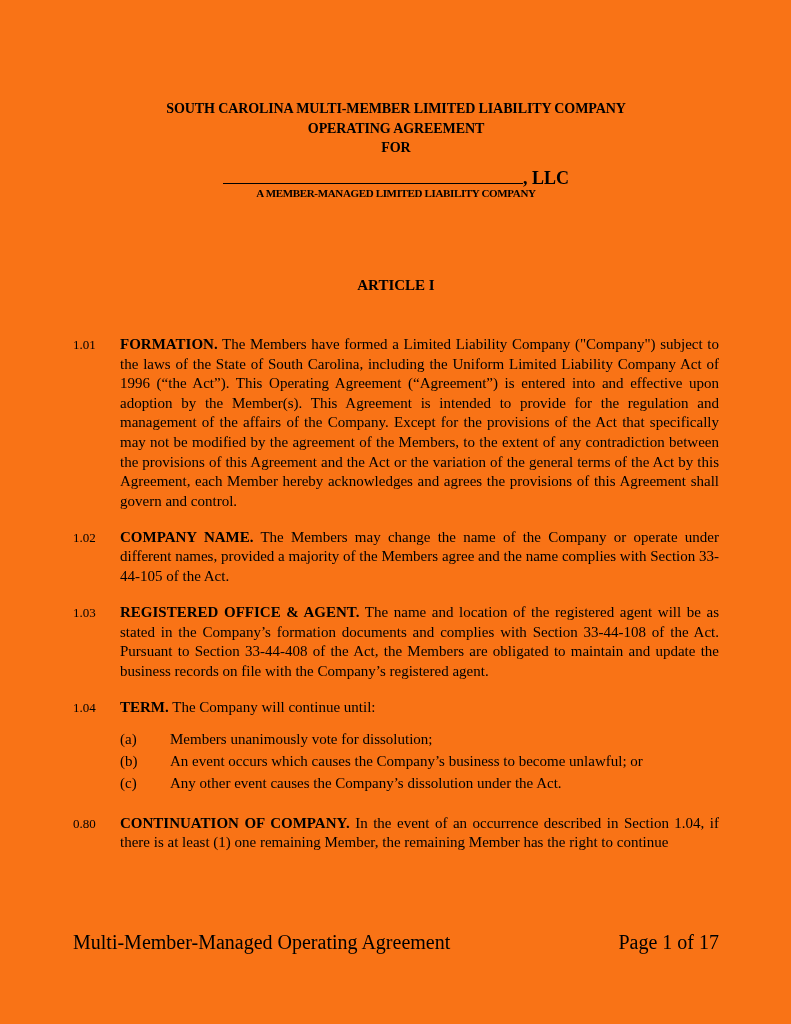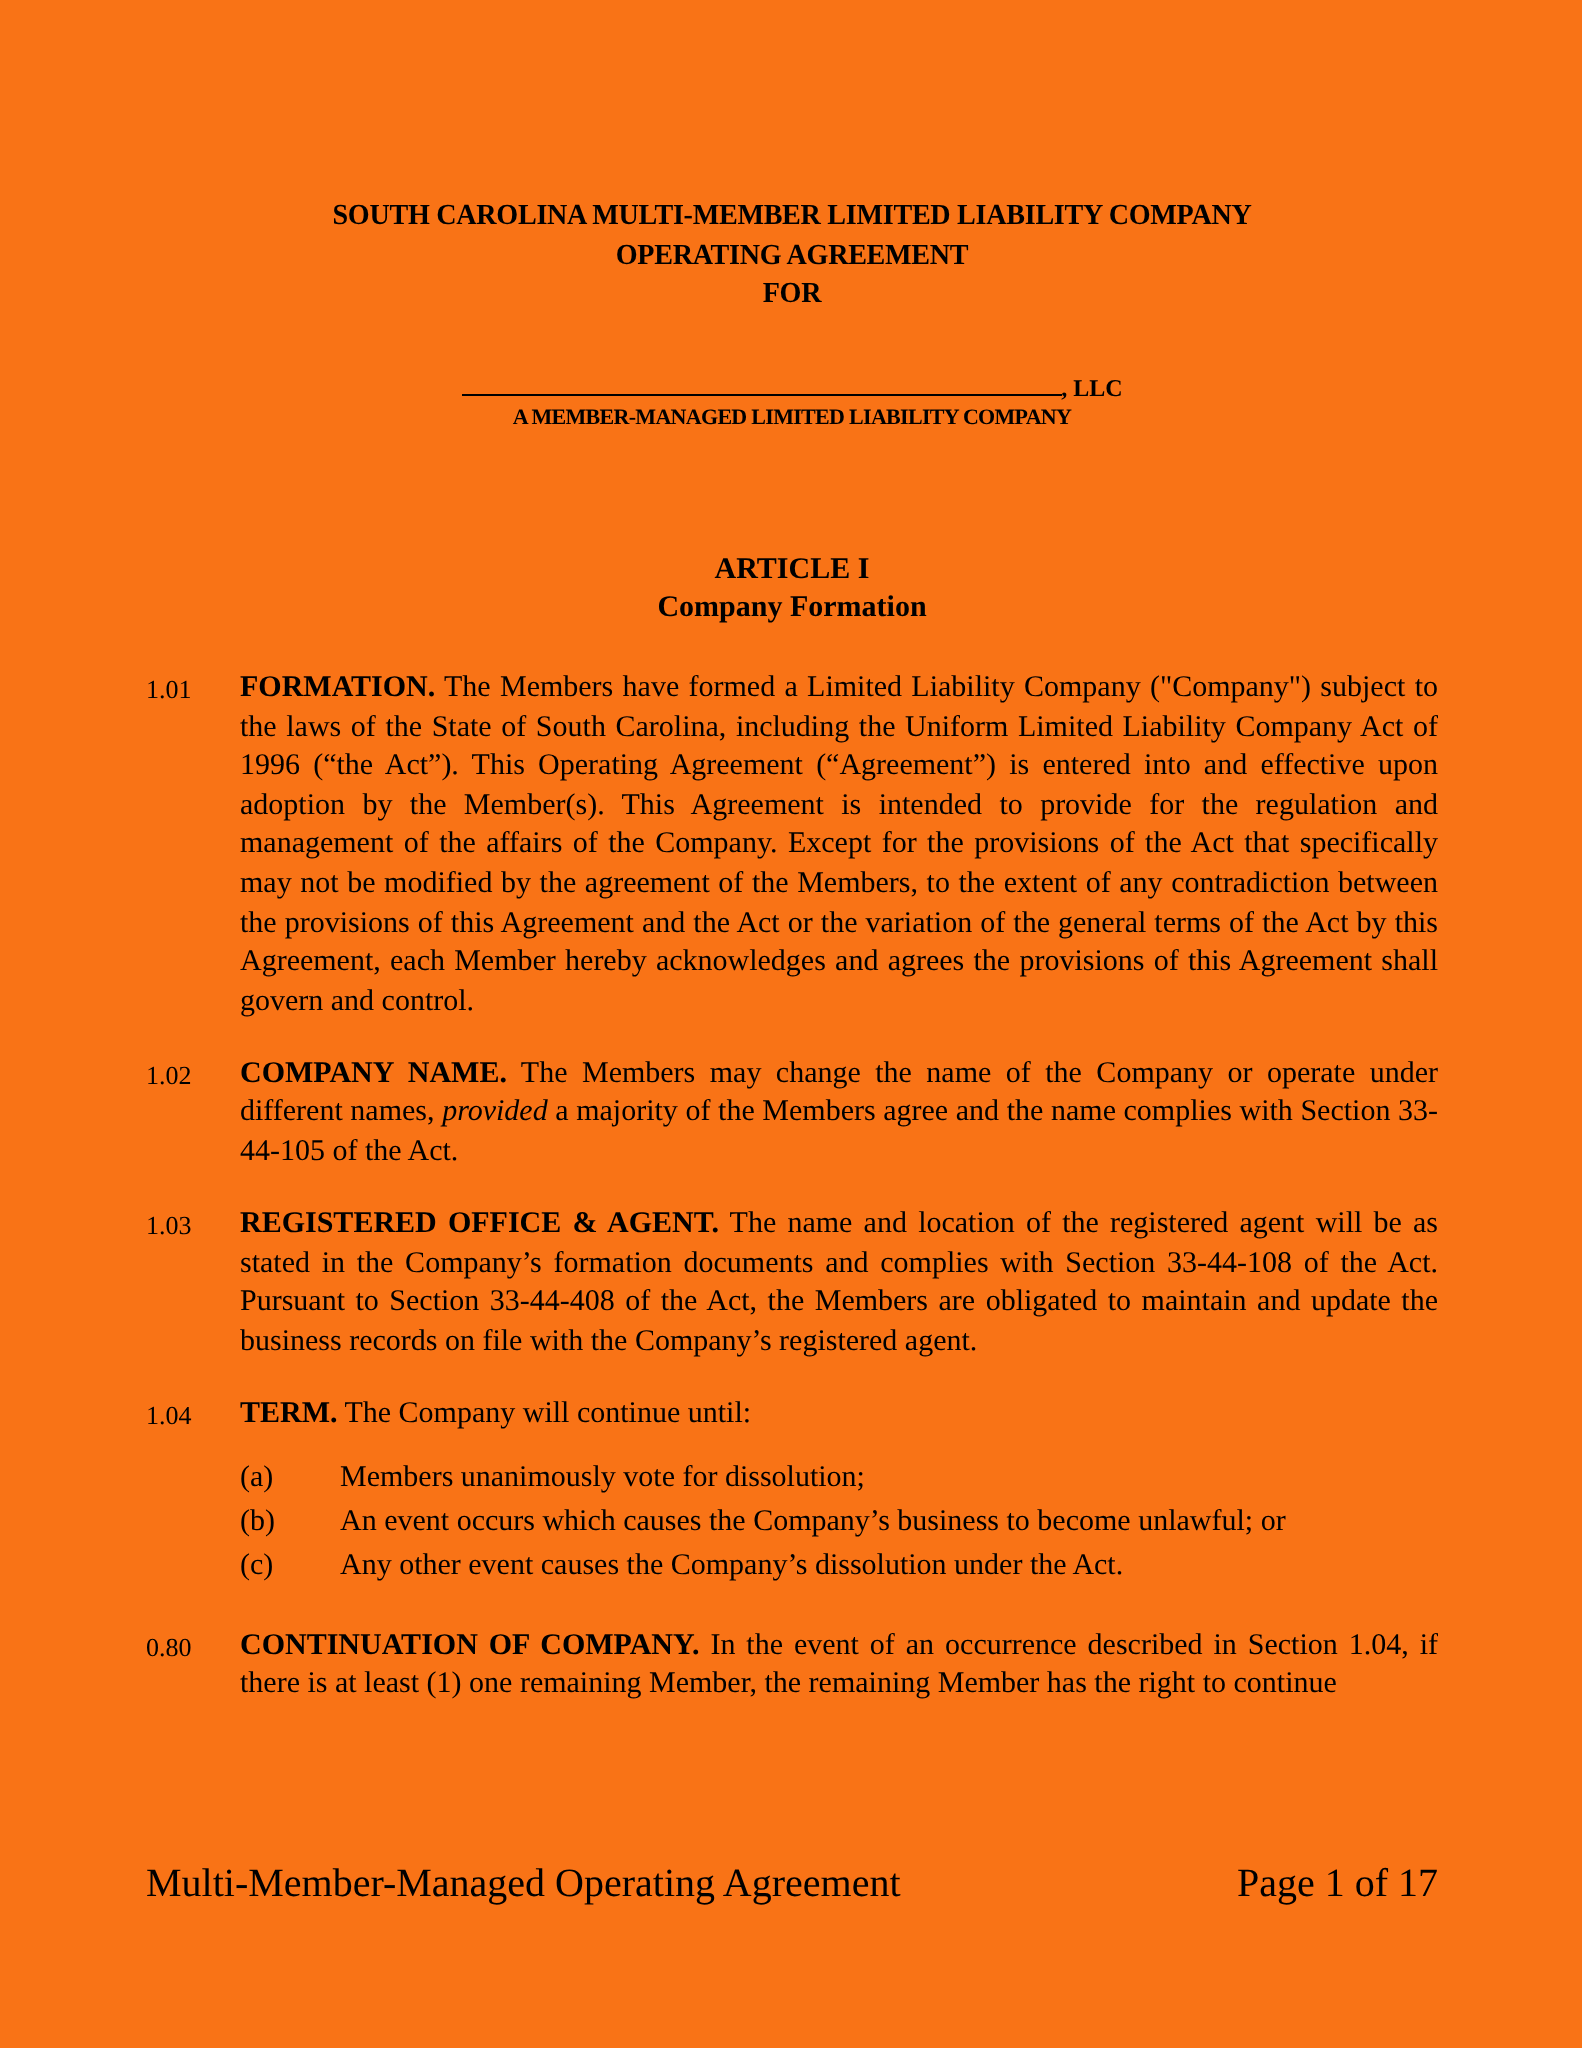--- a/index.html
+++ b/index.html
@@ -40,24 +40,23 @@
 
   .entity-block {
     position: absolute;
     left: 73px;
     top: 170px;
     width: 646px;
     text-align: center;
   }
   .entity-line {
     font-weight: bold;
-    font-size: 12px;
+    font-size: 18px;
     line-height: 16px;
     white-space: nowrap;
-    margin-top: 16px;
   }
   .blank-rule {
     display: inline-block;
     width: 300px;
     border-bottom: 1.2px solid #000;
     height: 11px;
     vertical-align: baseline;
     margin-bottom: 0px;
   }
   .entity-sub {
@@ -109,21 +108,20 @@
     hyphens: none;
   }
   .sec-body.nojustify {
     text-align: left;
     margin-top: 11px;
   }
   .run-head {
     font-weight: bold;
   }
   .ital {
-    font-style: italic;
   }
 
   
   .subitems {
     margin-top: 12.5px;
   }
   .subitem {
     position: relative;
     padding-left: 50px;
     font-size: 15px;
@@ -164,21 +162,20 @@
 
   <div class="entity-block">
     <div class="entity-line">
       <span class="blank-rule"></span><span>, LLC</span>
     </div>
     <div class="entity-sub">A MEMBER-MANAGED LIMITED LIABILITY COMPANY</div>
   </div>
 
   <div class="article-head">
     <div class="l">ARTICLE I</div>
-    <div class="l">Company Formation</div>
   </div>
 
   <div class="body-area">
 
     <div class="sec">
       <span class="sec-num">1.01</span>
       <div class="sec-body"><span class="run-head">FORMATION.</span><span>  The Members have formed a Limited Liability Company ("Company") subject to the laws of the State of South Carolina, including the Uniform Limited Liability Company Act of 1996 (“the Act”). This Operating Agreement (“Agreement”) is entered into and effective upon adoption by the Member(s). This Agreement is intended to provide for the regulation and management of the affairs of the Company. Except for the provisions of the Act that specifically may not be modified by the agreement of the Members, to the extent of any contradiction between the provisions of this Agreement and the Act or the variation of the general terms of the Act by this Agreement, each Member hereby acknowledges and agrees the provisions of this Agreement shall govern and control.</span></div>
     </div>
 
     <div class="sec">

